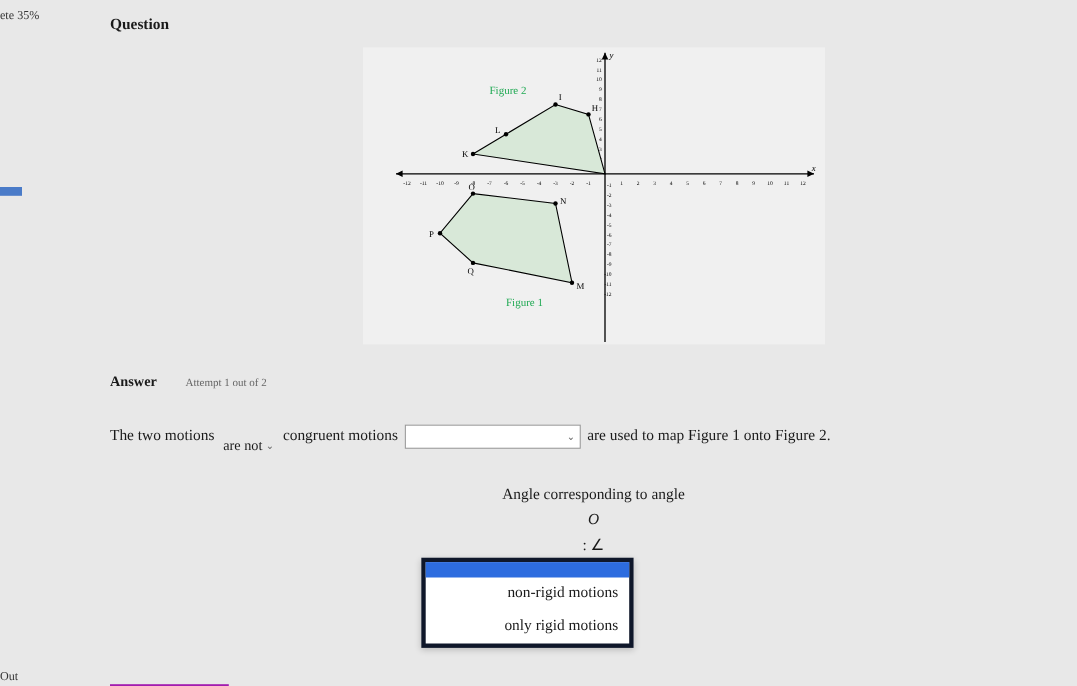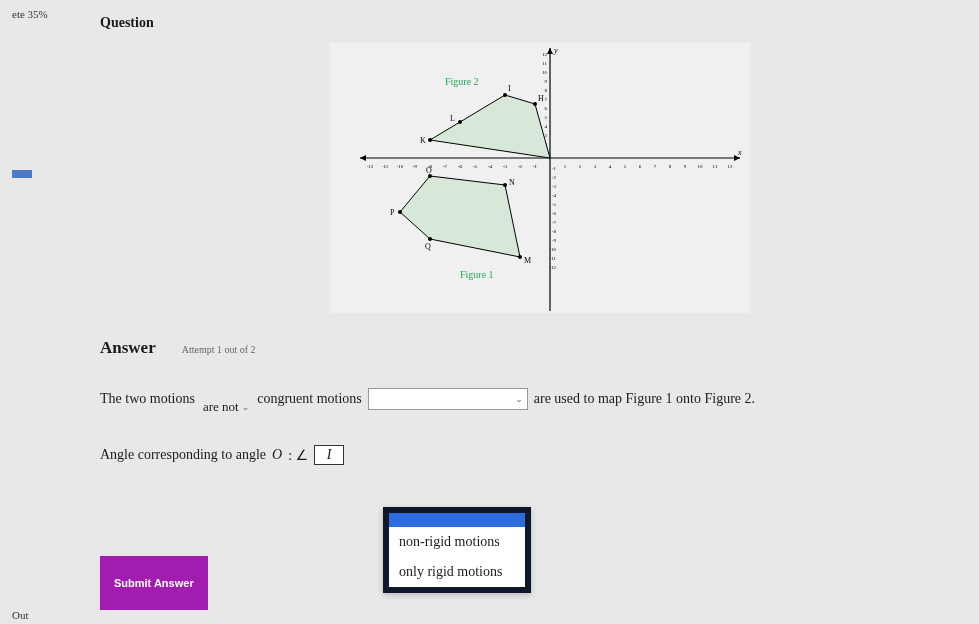--- a/index.html
+++ b/index.html
@@ -1,36 +1,36 @@
 <!DOCTYPE html>
 <html><head>
 <meta charset="utf-8">
 <style>
 * { box-sizing: border-box; margin: 0; padding: 0; }
 body { font-family: Georgia, 'Times New Roman', serif; background: #e8e8e8; color: #1a1a1a; width: 979px; height: 624px; overflow: hidden; position: relative; }
-.sidebar-left { position: absolute; left: 12px; top: 0; width: 45px; height: 100%; }
+.sidebar-left { position: absolute; left: 0; top: 0; width: 45px; height: 100%; }
 .progress-label { position: absolute; left: 0; top: 8px; font-size: 11px; color: #333; }
 .progress-bar { position: absolute; left: 0; top: 170px; width: 20px; height: 8px; background: #4a7bc8; }
 .out-label { position: absolute; left: 0; bottom: 3px; font-size: 11px; color: #333; }
 .main { position: absolute; left: 70px; top: 0; right: 0; height: 100%; padding: 15px 0 0 30px; }
 .question-heading { font-weight: bold; font-size: 14px; margin-bottom: 12px; }
 .question-text { font-size: 14px; line-height: 1.4; margin-bottom: 20px; }
 .question-text em { font-style: italic; }
 .graph-container { width: 420px; height: 270px; margin: 0 auto 25px auto; position: relative; background: #f0f0f0; border: none; }
 .graph-svg { width: 100%; height: 100%; }
 .answer-section { margin-top: 10px; }
-.answer-heading { font-weight: bold; font-size: 17px; display: inline; }
+.answer-heading { font-weight: bold; font-size: 13px; display: inline; }
 .attempt-text { font-size: 10px; color: #666; margin-left: 22px; }
 .answer-line1 { margin-top: 25px; font-size: 14px; display: flex; align-items: center; gap: 6px; flex-wrap: wrap; }
-.answer-line2 { margin-top: 30px; font-size: 14px; display: flex; align-items: center; gap: 6px; }
+.answer-line2 { margin-top: 30px; font-size: 14px; display: flex; align-items: center; gap: 6px; flex-direction: column; }
 .mini-dropdown { display: inline-flex; align-items: center; border: none; font-size: 13px; padding: 0 2px; cursor: pointer; gap: 3px; margin-top: 16px; }
 .chevron { font-size: 9px; color: #666; }
 .select-box { border: 1px solid #999; background: #fff; width: 160px; height: 22px; display: inline-flex; align-items: center; justify-content: flex-end; padding-right: 4px; cursor: pointer; }
 .input-box { border: 1px solid #333; background: #fff; width: 30px; height: 20px; display: inline-flex; align-items: center; justify-content: center; font-style: italic; font-family: 'Times New Roman', serif; }
-.dropdown-list { position: absolute; left: 383px; top: 507px; width: 148px; background: #fff; border: 6px solid #0f172a; box-shadow: 0 2px 6px rgba(0,0,0,0.2); z-index: 10; }
+.dropdown-list { position: absolute; left: 383px; top: 507px; width: 193px; background: #fff; border: 4px solid #0f172a; box-shadow: 0 2px 6px rgba(0,0,0,0.2); z-index: 10; text-align: right; }
 .dropdown-item { padding: 7px 10px; font-size: 14px; cursor: pointer; font-family: Georgia, serif; }
 .dropdown-item.selected { background: #2d6cdf; }
 .submit-btn { margin-top: 91px; background: #a21caf; color: #fff; border: none; padding: 21px 14px; font-size: 11px; font-weight: bold; cursor: pointer; font-family: Arial, sans-serif; }
 .angle-sym { font-family: 'Times New Roman', serif; }
 </style>
 </head>
 <body>
 
 <div class="sidebar-left">
   <div class="progress-label">ete 35%</div>

